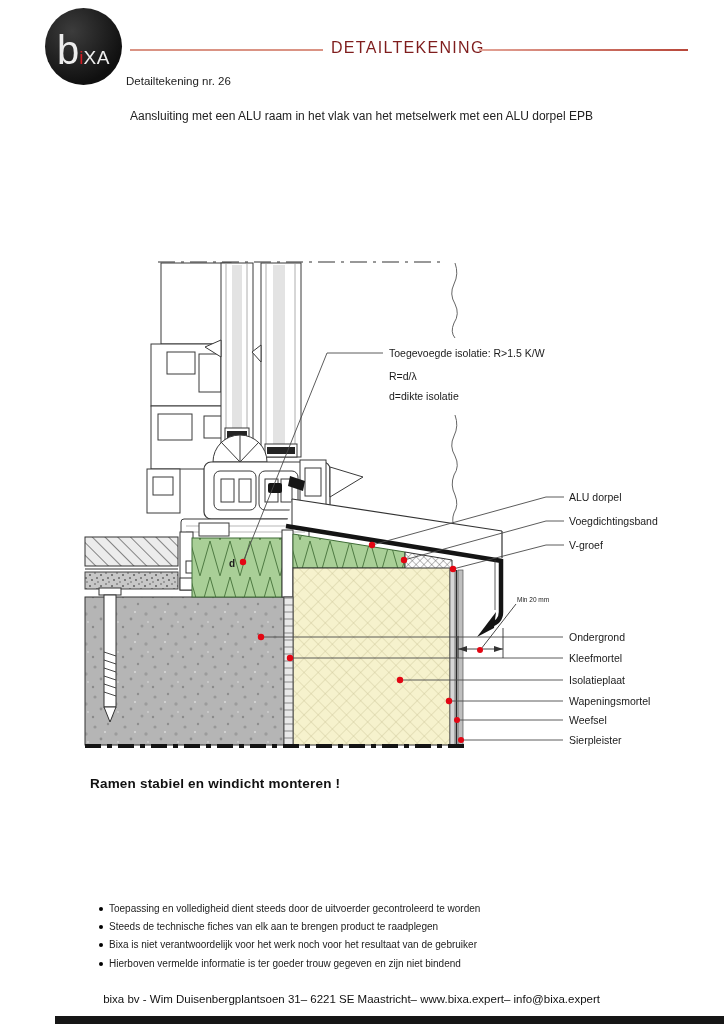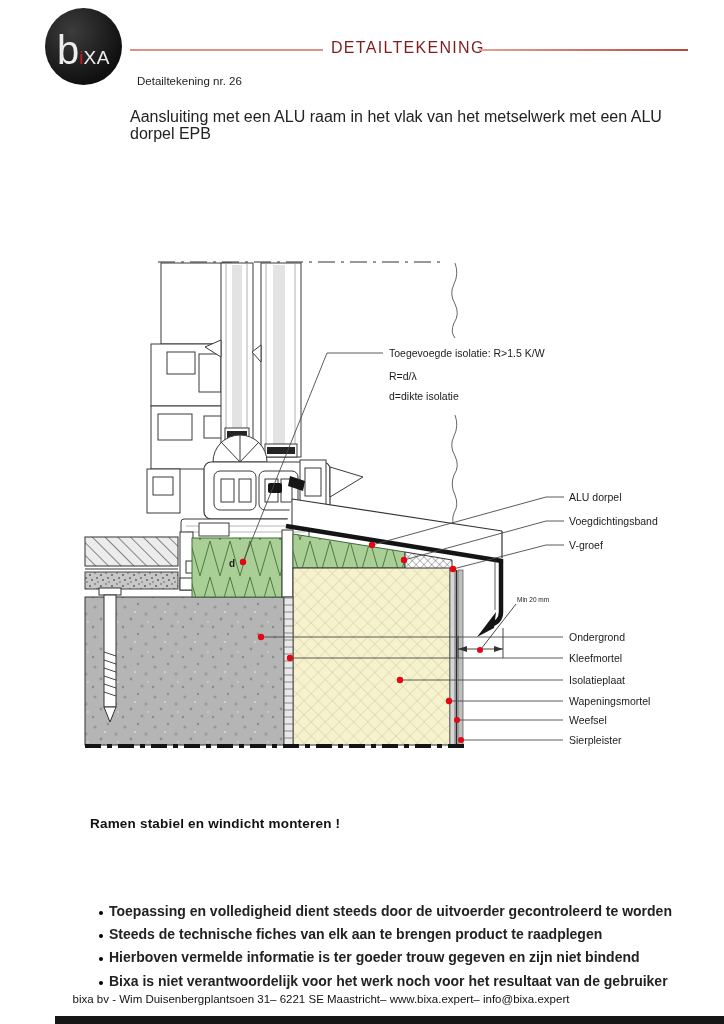--- a/index.html
+++ b/index.html
@@ -16,33 +16,33 @@
   }
   .logo-text{display:flex;align-items:baseline;margin-top:6px;}
   .logo-b{color:#ededed;font-size:40px;font-weight:400;line-height:1;}
   .logo-i{color:#d11a21;font-size:19px;font-weight:400;line-height:1;}
   .logo-xa{color:#efefef;font-size:19px;font-weight:400;letter-spacing:.5px;line-height:1;text-align:center;}
   .title{
     left:331px;top:39px;font-size:16px;letter-spacing:1.3px;color:#7f1d1d;white-space:nowrap;
   }
   .hline-left{left:130px;top:49px;width:193px;height:1.5px;background:#da9384;}
   .hline-right{left:479px;top:49px;width:209px;height:1.5px;background:linear-gradient(to right,#e3a396,#b8473a);}
-  .doc-number{left:137px;top:75px;font-size:11.5px;color:#222;}
-  .description{left:130px;top:108px;font-size:16px;color:#222;line-height:17px;width:540px;}
-  
-  .note{left:90px;top:816px;font-size:13.5px;font-weight:bold;color:#111;letter-spacing:.2px;}
+  .doc-number{left:126px;top:75px;font-size:11.5px;color:#222;}
+  .description{left:130px;top:108px;font-size:12px;color:#222;line-height:17px;width:540px;}
+  
+  .note{left:90px;top:776px;font-size:13.5px;font-weight:bold;color:#111;letter-spacing:.2px;}
   
   .disclaimers{left:99px;top:903px;margin:0;padding:0;list-style:none;}
-  .disclaimers li{font-size:14px;color:#222;margin-bottom:7.2px;white-space:nowrap;font-weight:bold;}
+  .disclaimers li{font-size:10px;color:#222;margin-bottom:7.2px;white-space:nowrap;}
   .disclaimers li::before{
     content:"";display:inline-block;width:4px;height:4px;border-radius:50%;
     background:#000;margin-right:6px;vertical-align:1px;
   }
   
-  .footer{left:0;top:993px;width:600px;text-align:center;font-size:11.5px;color:#111;margin-left:21px;}
+  .footer{left:0;top:993px;width:600px;text-align:right;font-size:11.5px;color:#111;}
   .bottom-bar{left:55px;top:1016px;width:669px;height:8px;background:#161616;}
   
   .drawing{left:0;top:0;}
   svg text{font-family:"Liberation Sans",sans-serif;fill:#1a1a1a;}
 </style>
 </head>
 <body>
 
 <div class="page">
 
@@ -259,20 +259,20 @@
     <text x="569" y="705" font-size="10.5">Wapeningsmortel</text>
     <text x="569" y="724" font-size="10.5">Weefsel</text>
     <text x="569" y="744" font-size="10.5">Sierpleister</text>
   </svg>
 
   <div class="abs note">Ramen stabiel en windicht monteren !</div>
 
   <ul class="abs disclaimers">
     <li>Toepassing en volledigheid dient steeds door de uitvoerder gecontroleerd te worden</li>
     <li>Steeds de technische fiches van elk  aan te brengen product te raadplegen</li>
+    <li>Bixa is niet verantwoordelijk voor  het werk noch voor het resultaat van de gebruiker</li>
     <li>Hierboven  vermelde informatie is ter goeder trouw gegeven  en zijn niet bindend</li>
-    <li>Bixa is niet verantwoordelijk voor  het werk noch voor het resultaat van de gebruiker</li>
   </ul>
 
   <div class="abs footer">bixa bv - Wim Duisenbergplantsoen 31– 6221 SE Maastricht– www.bixa.expert– info@bixa.expert</div>
   <div class="abs bottom-bar"></div>
 
 </div>
 
 </body></html>

